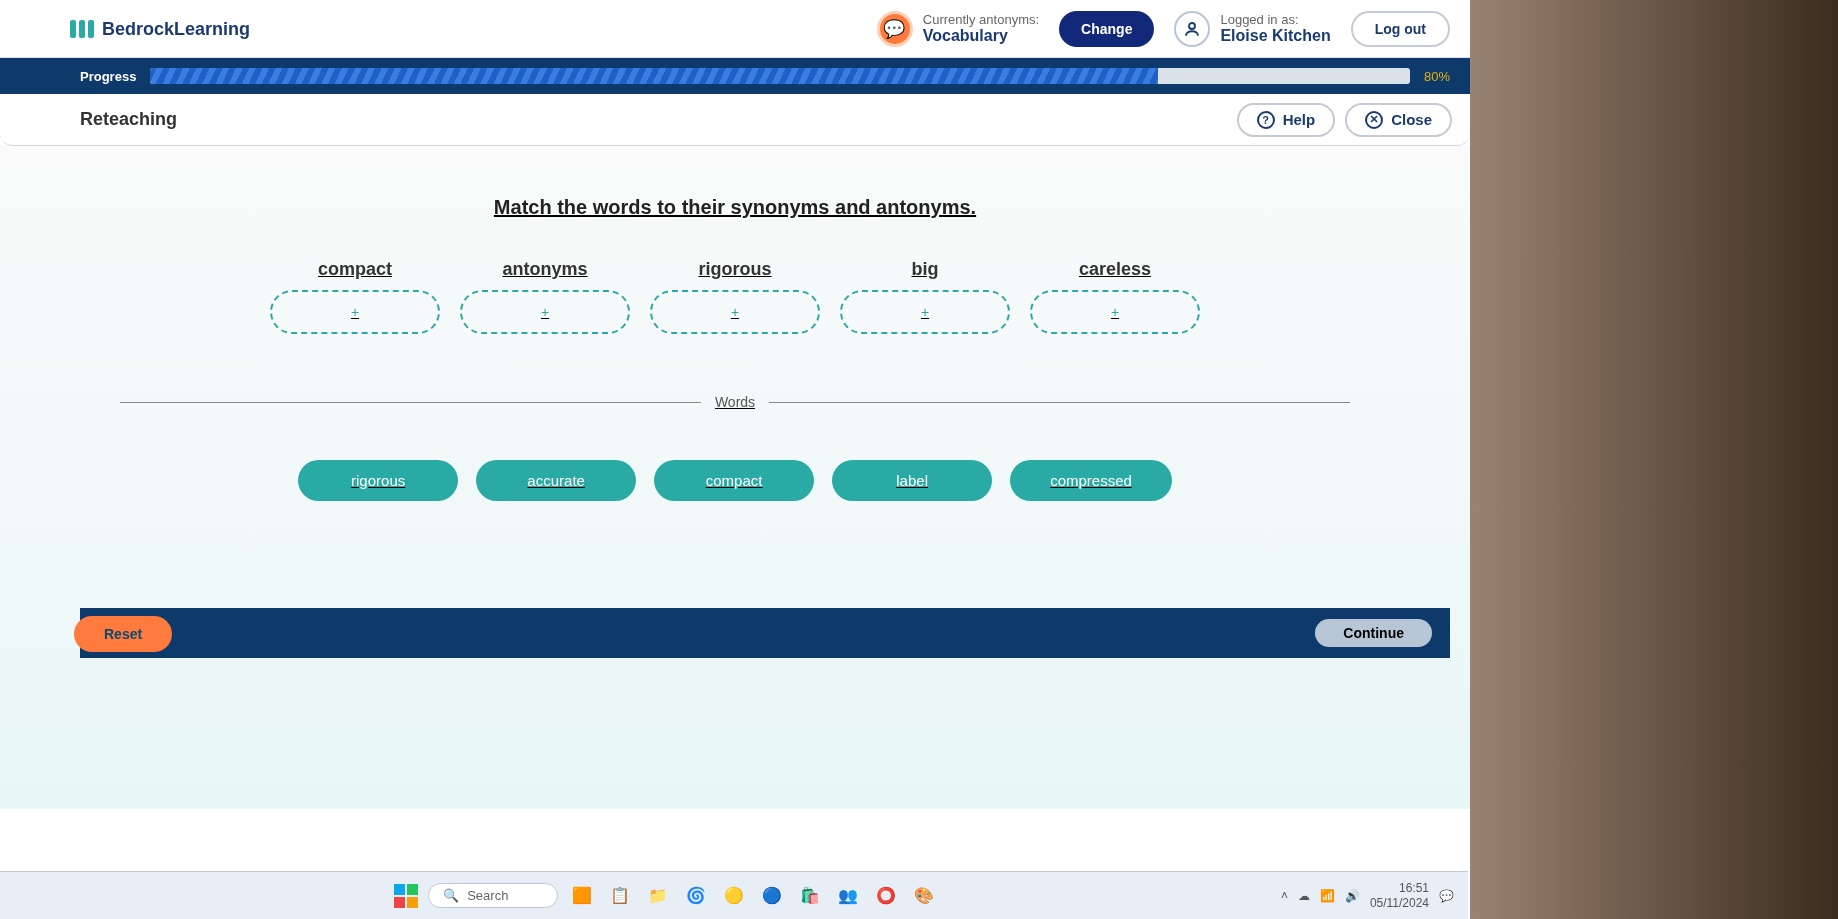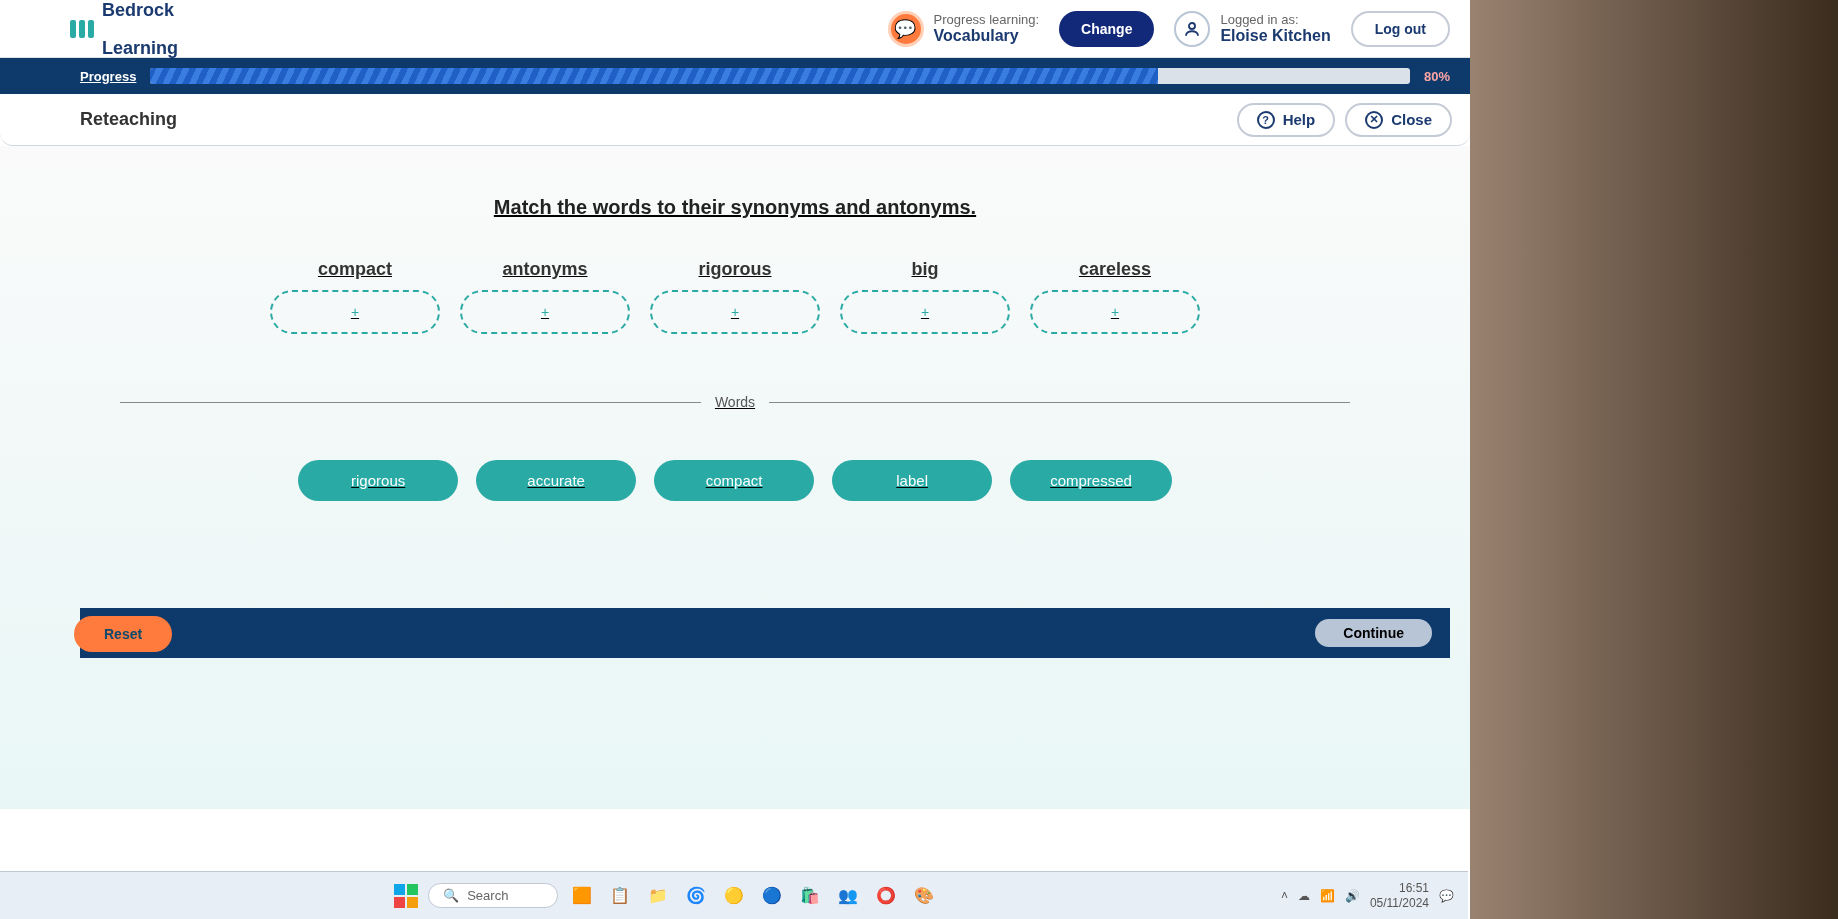--- a/index.html
+++ b/index.html
@@ -12,21 +12,21 @@
       height: 58px;
       background: #fff;
       border-bottom: 1px solid #e0e0e0;
       display: flex;
       align-items: center;
       padding: 0 20px;
     }
     .logo-box { display: flex; align-items: center; gap: 8px; margin-left: 50px; }
     .logo-bars { display: flex; gap: 3px; }
     .logo-bar { width: 6px; height: 18px; background: #2aaaa5; border-radius: 2px; }
-    .logo-text { display: flex; flex-direction: column; line-height: 1; gap: 20px; }
+    .logo-text { display: flex; line-height: 1; }
     .logo-text-top { font-size: 18px; font-weight: 700; color: #1b3a70; }
     .logo-text-bot { font-size: 18px; font-weight: 700; color: #1b3a70; }
 
     .header-spacer { flex: 1; }
     .header-section { display: flex; align-items: center; gap: 10px; margin-right: 20px; }
     .icon-circle {
       width: 36px; height: 36px; border-radius: 50%;
       display: flex; align-items: center; justify-content: center;
       font-size: 18px;
     }
@@ -44,34 +44,34 @@
       background: none; border: 2px solid #c5cbd6; color: #1b3a70;
       padding: 8px 22px; border-radius: 999px; font-size: 14px; font-weight: 600;
       cursor: pointer;
     }
 
     
     .progress-row {
       background: #0d3a6a; height: 36px; display: flex; align-items: center;
       padding: 0 20px 0 80px; gap: 14px;
     }
-    .progress-label { color: #fff; font-size: 13px; font-weight: 700; text-decoration: underline; }
+    .progress-label { color: #fff; font-size: 13px; font-weight: 700; }
     .progress-track {
       flex: 1; height: 16px; background: rgba(255,255,255,0.85);
       border-radius: 3px; position: relative; overflow: hidden;
     }
     .progress-fill {
       height: 100%; width: 80%;
       background: repeating-linear-gradient(
         115deg,
         #1f5fc6 0px, #1f5fc6 6px,
         #3a7de0 6px, #3a7de0 12px
       );
     }
-    .progress-pct { color: #fca5a5; font-size: 13px; font-weight: 700; }
+    .progress-pct { color: #eab308; font-size: 13px; font-weight: 400; }
 
     
     .sub-header {
       height: 52px; border-bottom: 1px solid #d0d6df;
       display: flex; align-items: center; padding: 0 18px 0 80px; border-radius: 13px;
     }
     .page-title { font-size: 18px; font-weight: 600; color: #333; flex: 1; }
     .pill-btn {
       display: flex; align-items: center; gap: 8px;
       border: 2px solid #c5cbd6; background: #fff; border-radius: 999px;
@@ -183,21 +183,21 @@
       <div class="logo-text">
         <span class="logo-text-top">Bedrock</span>
         <span class="logo-text-bot">Learning</span>
       </div>
     </div>
     <div class="header-spacer"></div>
 
     <div class="header-section">
       <div class="icon-circle icon-orange">💬</div>
       <div class="hdr-txt">
-        <span class="hdr-label">Progress learning:</span>
+        <span class="hdr-label">Currently antonyms:</span>
         <span class="hdr-value">Vocabulary</span>
       </div>
     </div>
     <button class="btn-change">Change</button>
 
     <div class="header-section" style="margin-left:20px;">
       <div class="icon-circle icon-avatar">
         <svg width="18" height="18" viewBox="0 0 24 24" fill="none" stroke="#1b3a70" stroke-width="2.5">
             <circle cx="12" cy="8" r="4"></circle>
             <path d="M4 21c0-4 4-6 8-6s8 2 8 6"></path>

